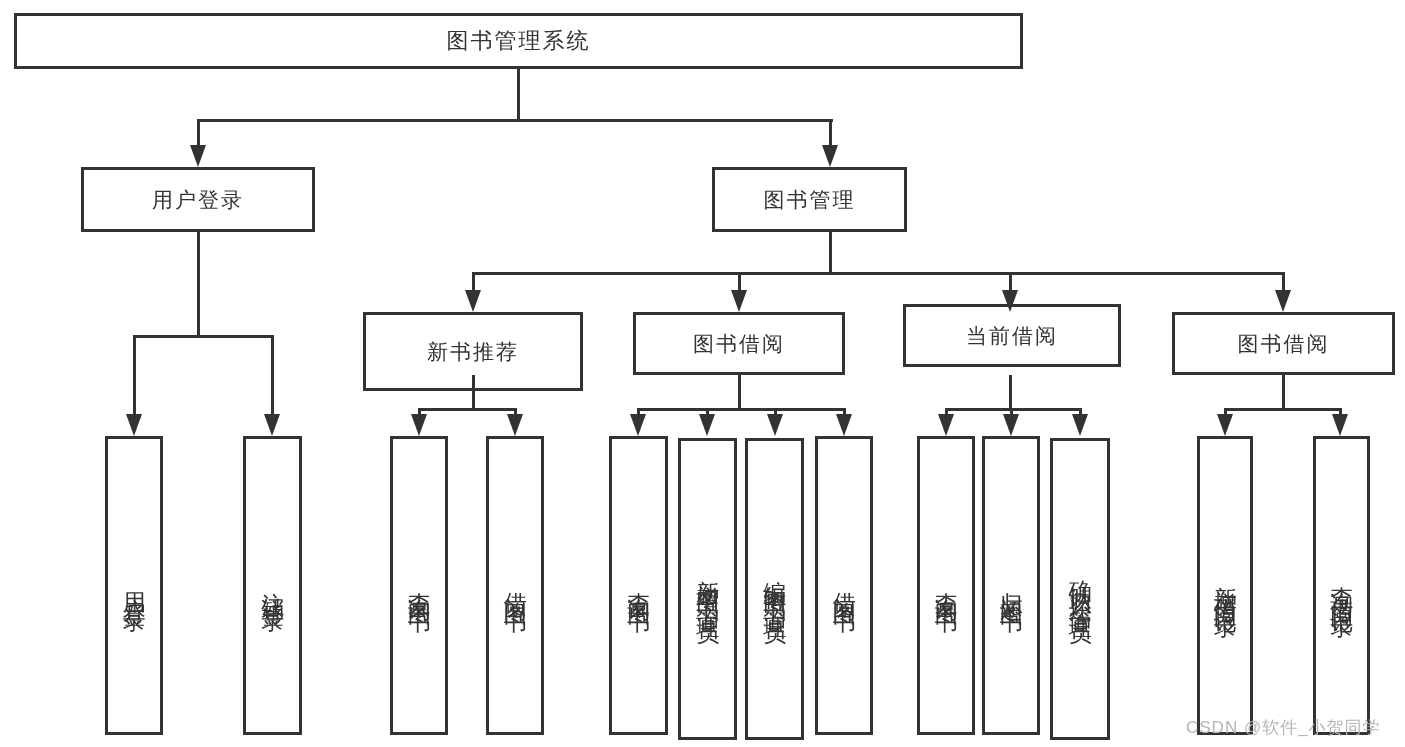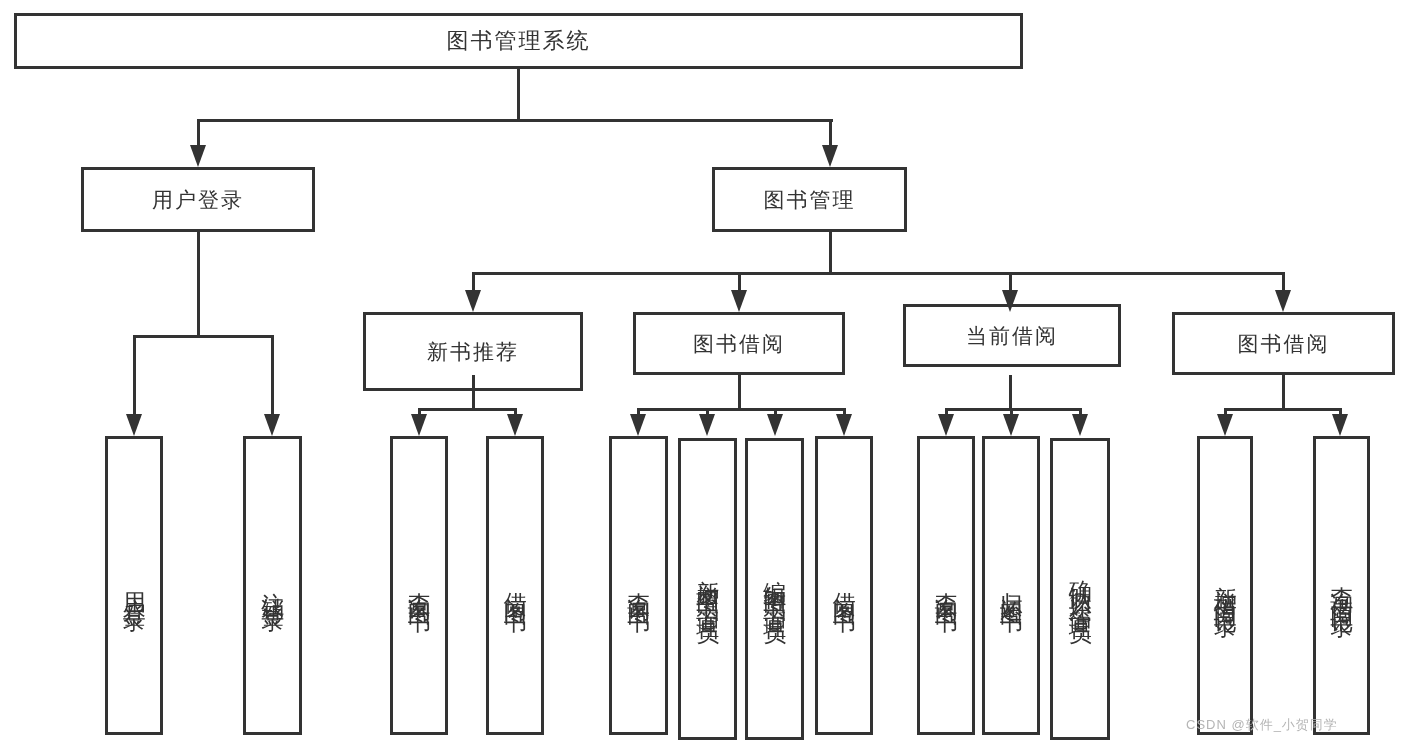--- a/index.html
+++ b/index.html
@@ -19,21 +19,21 @@
   .vline,.hline{position:absolute;background:#333333;}
   .vline{width:3px;}
   .hline{height:3px;}
   .arrow{
     position:absolute;width:0;height:0;
     border-left:8px solid transparent;border-right:8px solid transparent;
     border-top:22px solid #333333;
   }
   #watermark{
     position:absolute;left:1186px;top:716px;
-    font-size:13px;color:#b5b5b5;letter-spacing:1px;white-space:nowrap;z-index:10;
+    font-size:17px;color:#b5b5b5;letter-spacing:1px;white-space:nowrap;z-index:10;
   }
 </style>
 </head>
 <body>
 
 <div id="stage">
 
   <div class="box root" style="left:14px;top:13px;width:1009px;height:56px;">
     <span class="hlabel">图书管理系统</span>
   </div>

